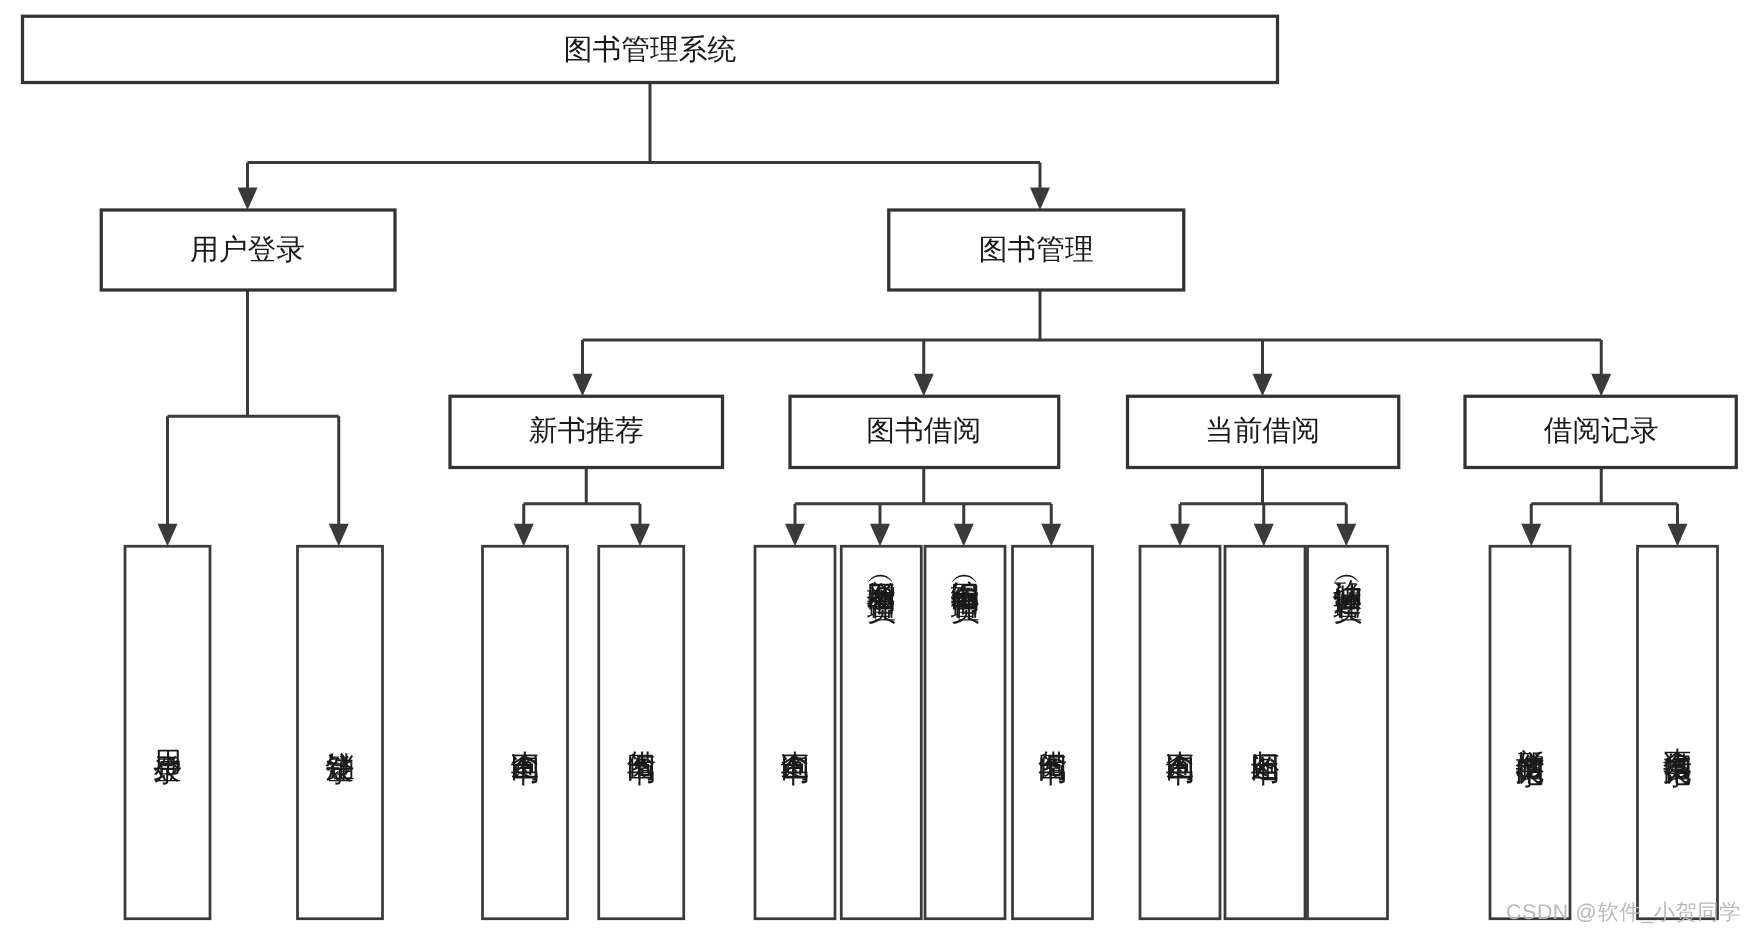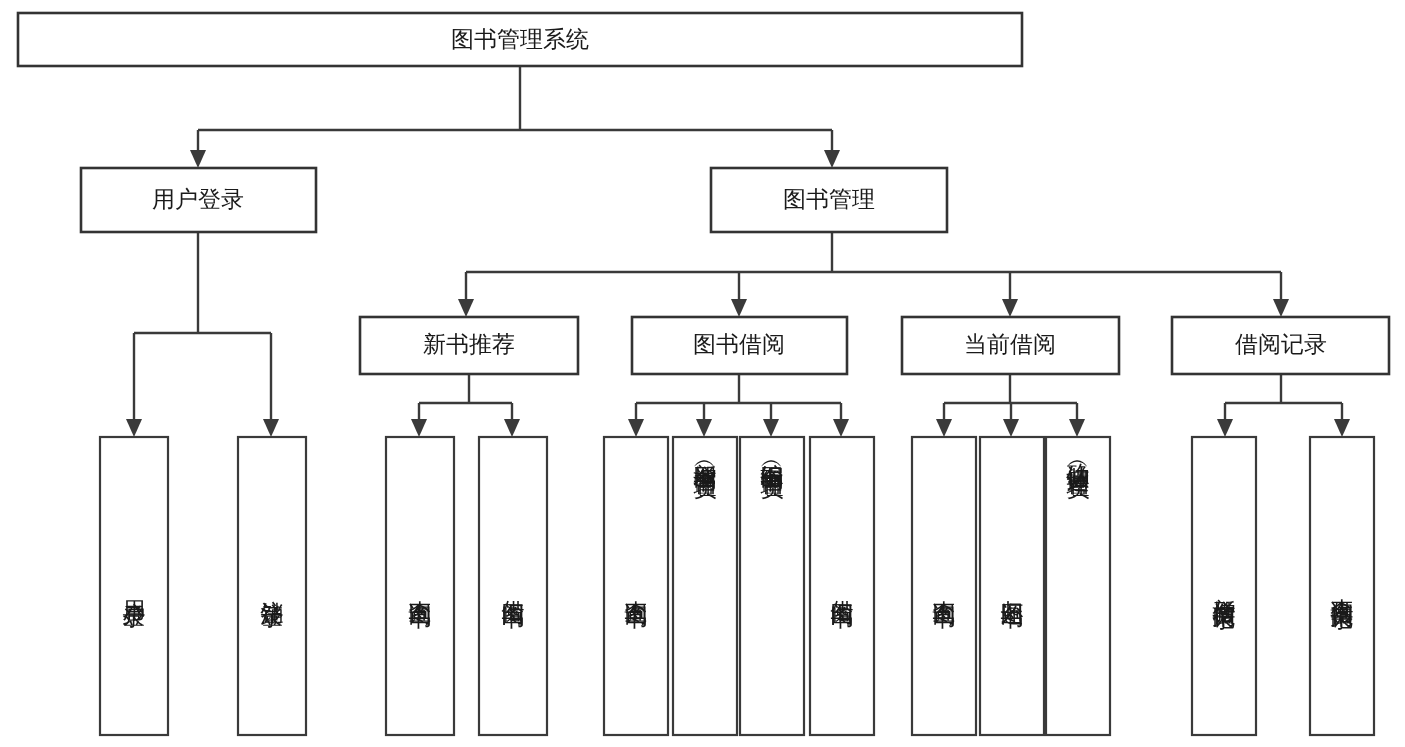--- a/index.html
+++ b/index.html
@@ -240,14 +240,15 @@
     <span class="vert-text" style="margin-top:8px;">确认归还（管理员）</span>
   </div>
 
   <div class="vert-wrap" style="left:1192px; top:437px; width:64px; height:298px;">
     <span class="vert-text">新增借阅记录</span>
   </div>
   <div class="vert-wrap" style="left:1310px; top:437px; width:64px; height:298px;">
     <span class="vert-text">查询借阅记录</span>
   </div>
 
+  <div class="watermark">CSDN @软件_小贺同学</div>
 
 </div>
 
 </body></html>

